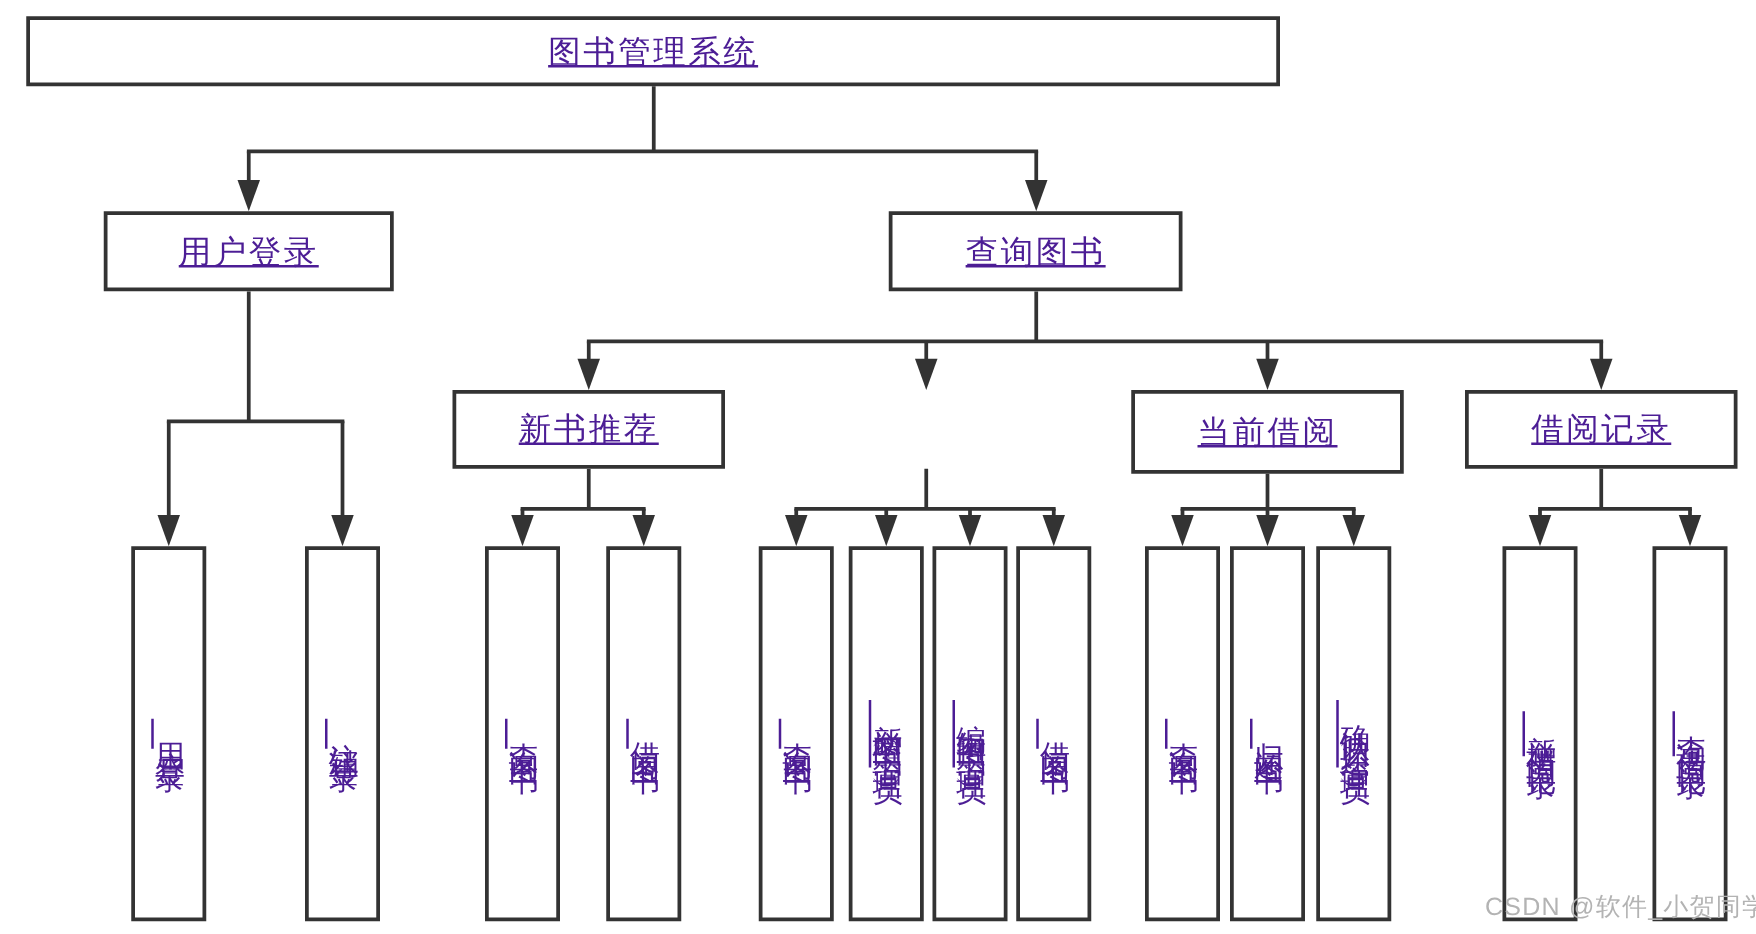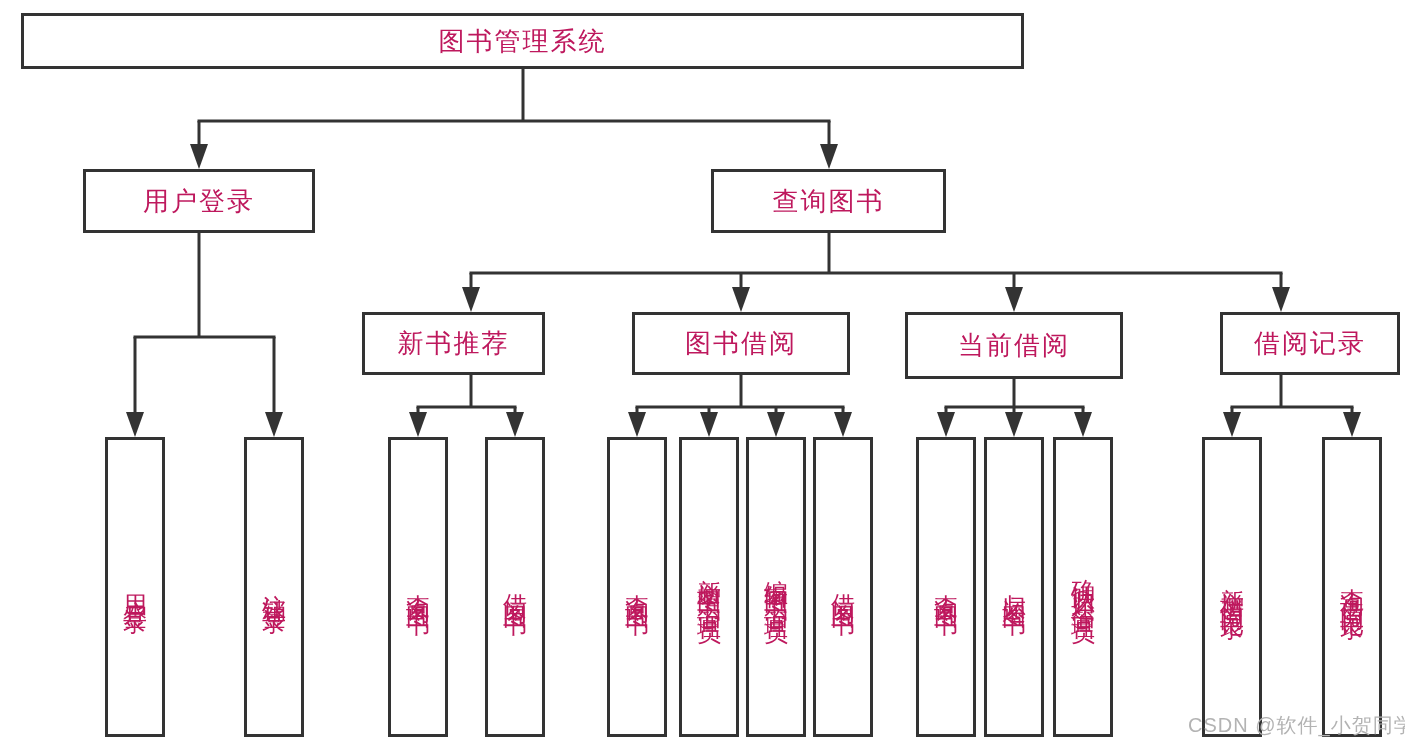--- a/index.html
+++ b/index.html
@@ -21,22 +21,23 @@
     position: absolute;
     box-sizing: border-box;
     background: #ffffff;
     border: 3px solid #333333;
     display: flex;
     align-items: center;
     justify-content: center;
     z-index: 2;
   }
   .node .label {
-    color: #be185d;
+    color: #4c1d95;
     white-space: nowrap;
+    text-decoration: underline;
   }
   .node.h .label {
     font-size: 26px;
     letter-spacing: 2px;
   }
   .node.v .label {
     writing-mode: vertical-rl;
     text-orientation: mixed;
     font-size: 24px;
     letter-spacing: 6px;
@@ -117,30 +118,27 @@
     <span class="label">图书管理系统</span>
   </div>
 
   <div class="node h" style="left:83px;top:169px;width:232px;height:64px">
     <span class="label">用户登录</span>
   </div>
   <div class="node h" style="left:711px;top:169px;width:235px;height:64px">
     <span class="label">查询图书</span>
   </div>
 
-  <div class="node h" style="left:362px;top:312px;width:183px;height:63px">
+  <div class="node h" style="left:362px;top:312px;width:218px;height:63px">
     <span class="label">新书推荐</span>
-  </div>
-  <div class="node h" style="left:632px;top:312px;width:218px;height:63px">
-    <span class="label">图书借阅</span>
   </div>
   <div class="node h" style="left:905px;top:312px;width:218px;height:67px">
     <span class="label">当前借阅</span>
   </div>
-  <div class="node h" style="left:1220px;top:312px;width:180px;height:63px">
+  <div class="node h" style="left:1172px;top:312px;width:218px;height:63px">
     <span class="label">借阅记录</span>
   </div>
 
   <div class="node v" style="left:105px;top:437px;width:60px;height:300px">
     <span class="label">用户登录</span>
   </div>
   <div class="node v" style="left:244px;top:437px;width:60px;height:300px">
     <span class="label">注销登录</span>
   </div>
 

